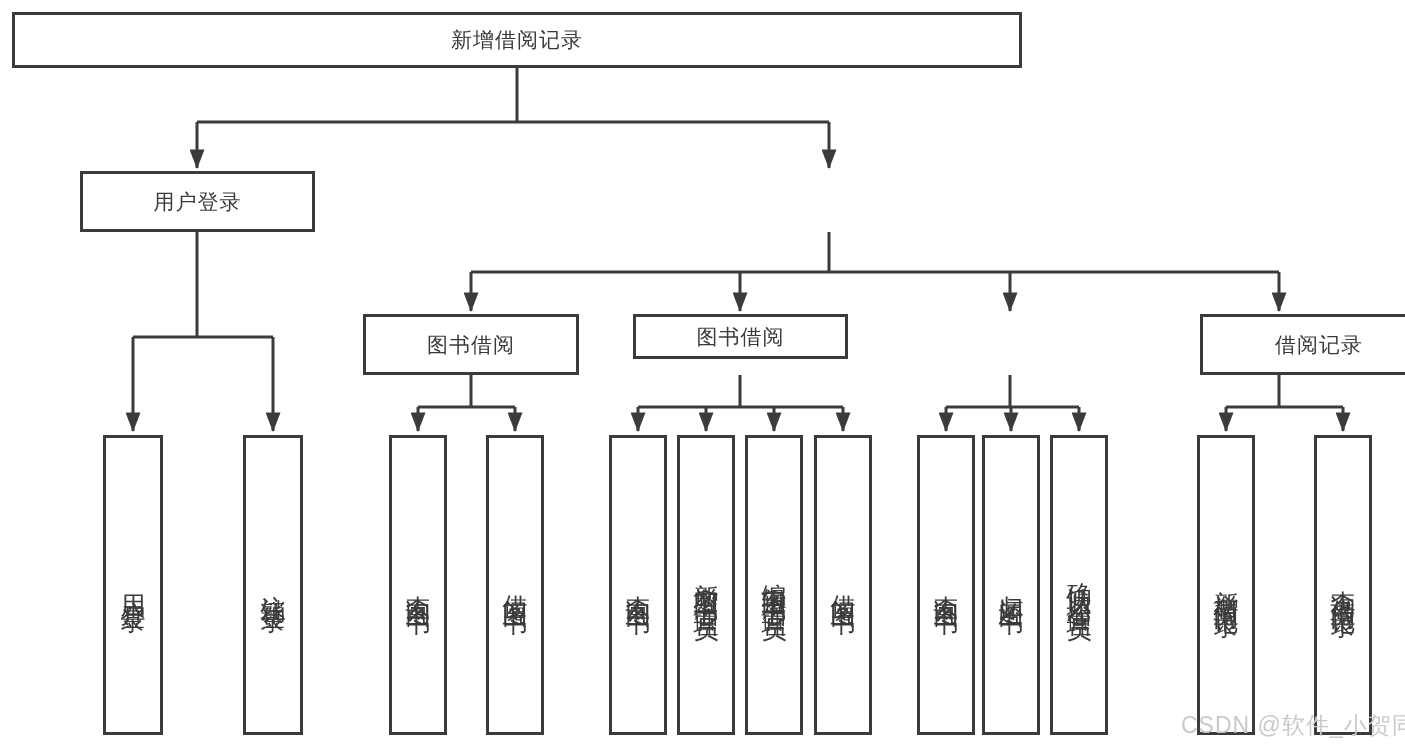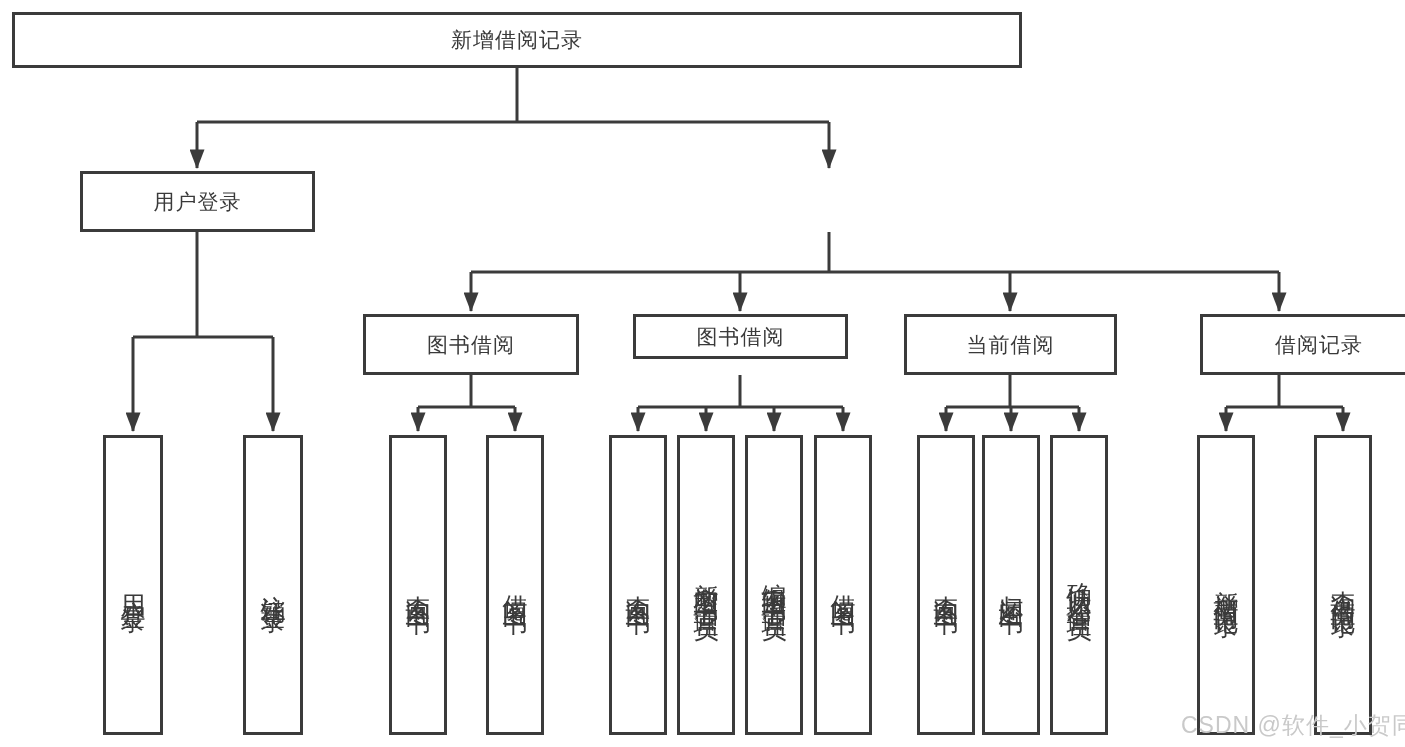--- a/index.html
+++ b/index.html
@@ -117,21 +117,20 @@
       <line x1="1343" y1="407" x2="1343" y2="431" marker-end="url(#arrow)"></line>
     </g>
   </svg>
 
   <div class="box" style="left:12px; top:12px; width:1010px; height:56px;">新增借阅记录</div>
 
   <div class="box" style="left:80px; top:171px; width:235px; height:61px;">用户登录</div>
 
   <div class="box" style="left:363px; top:314px; width:216px; height:61px;">图书借阅</div>
   <div class="box" style="left:633px; top:314px; width:215px; height:45px;">图书借阅</div>
-  <div class="box" style="left:904px; top:314px; width:213px; height:61px;">当前借阅</div>
   <div class="box" style="left:1200px; top:314px; width:238px; height:61px;">借阅记录</div>
 
   <div class="box leaf" style="left:103px; top:435px; width:60px; height:300px;">用户登录</div>
   <div class="box leaf" style="left:243px; top:435px; width:60px; height:300px;">注销登录</div>
 
   <div class="box leaf" style="left:389px; top:435px; width:58px; height:300px;">查询图书</div>
   <div class="box leaf" style="left:486px; top:435px; width:58px; height:300px;">借阅图书</div>
 
   <div class="box leaf" style="left:609px; top:435px; width:58px; height:300px;">查询图书</div>
   <div class="box leaf" style="left:677px; top:435px; width:58px; height:300px;">新增图书（管理员）</div>

